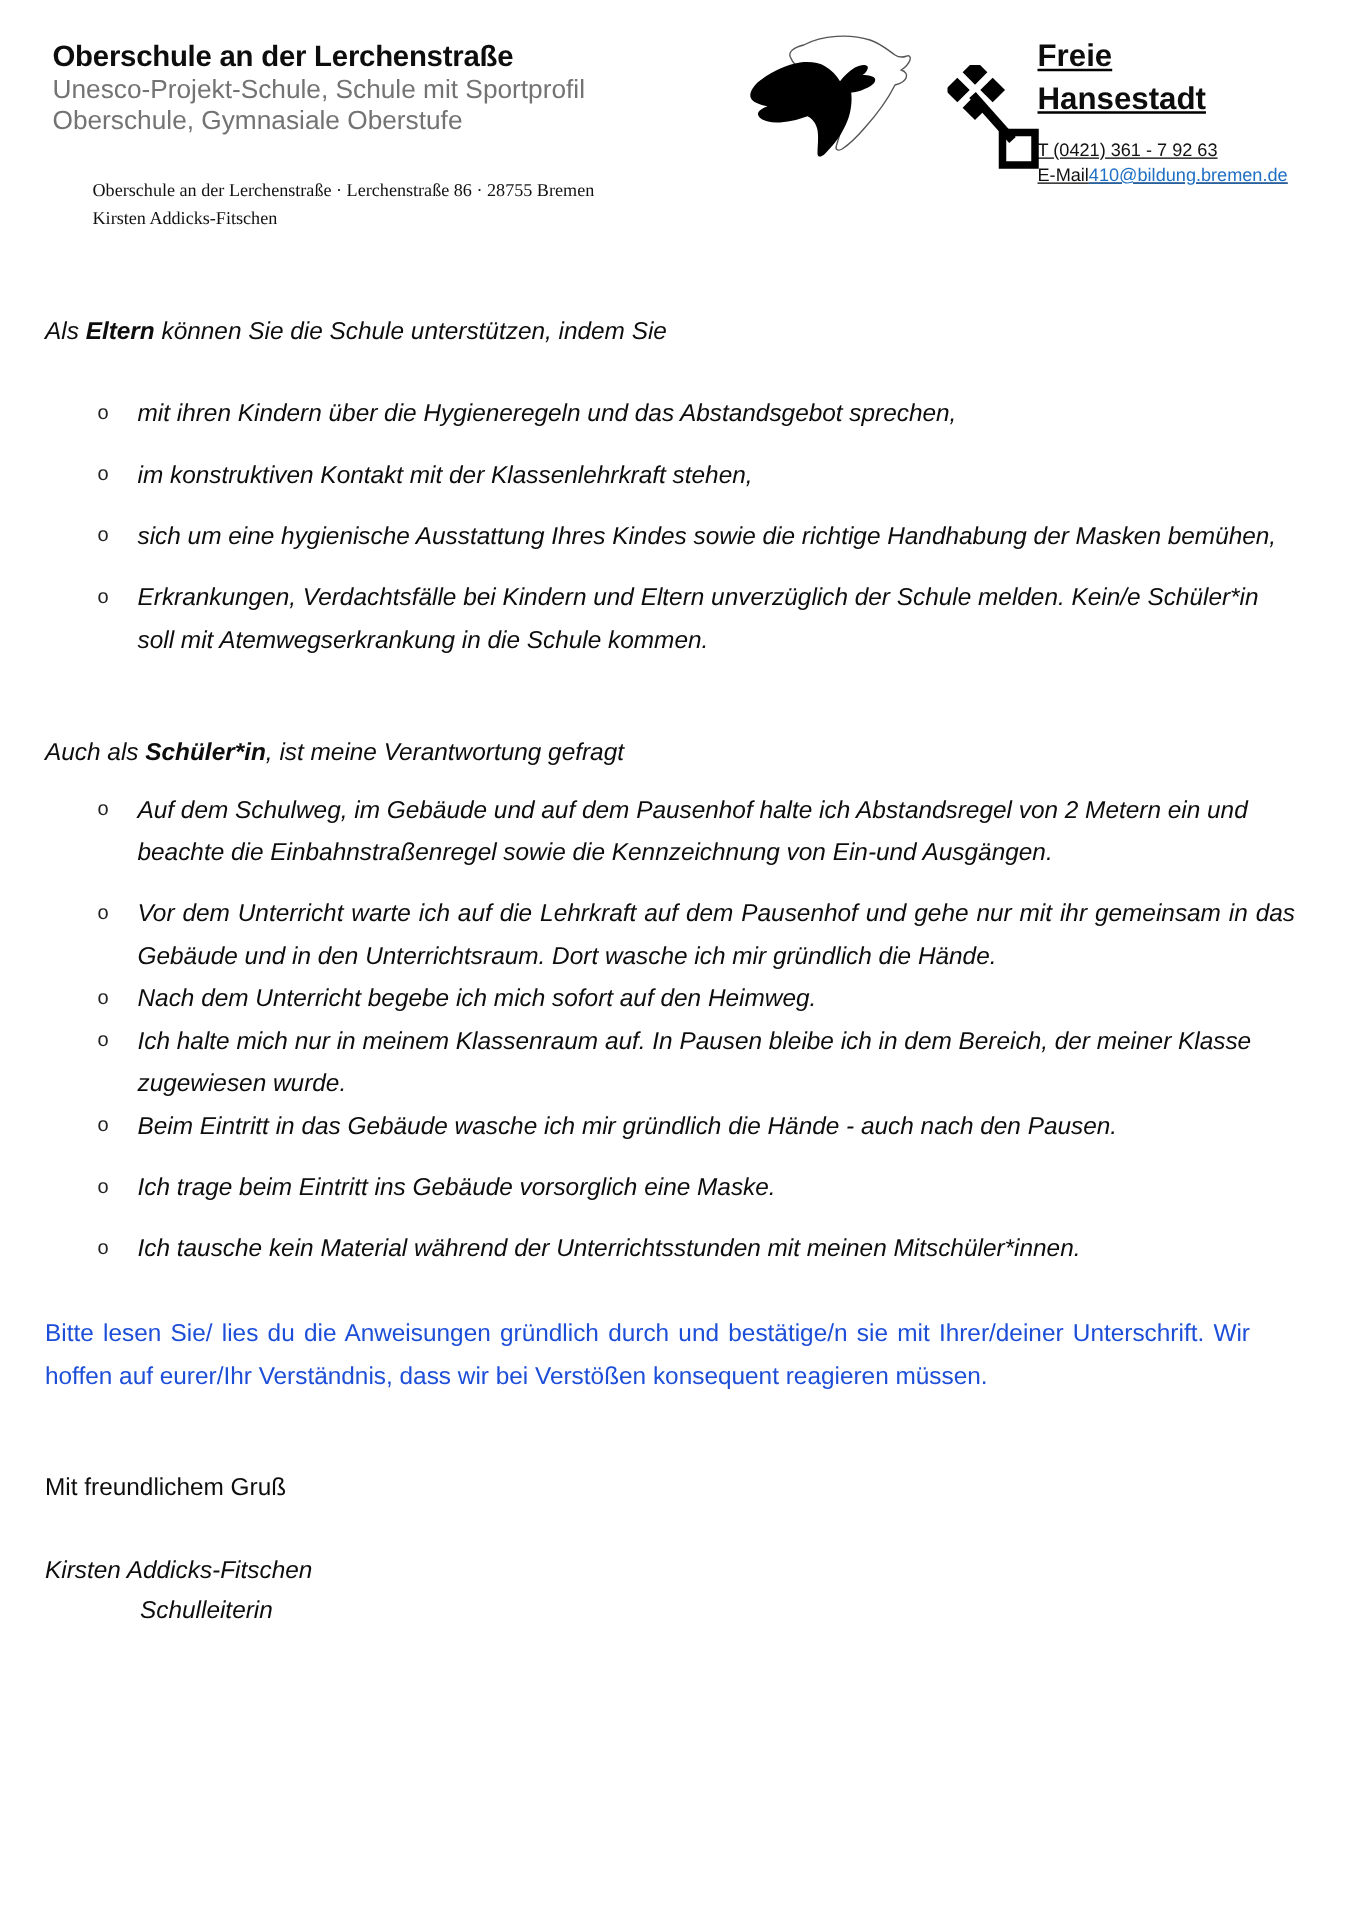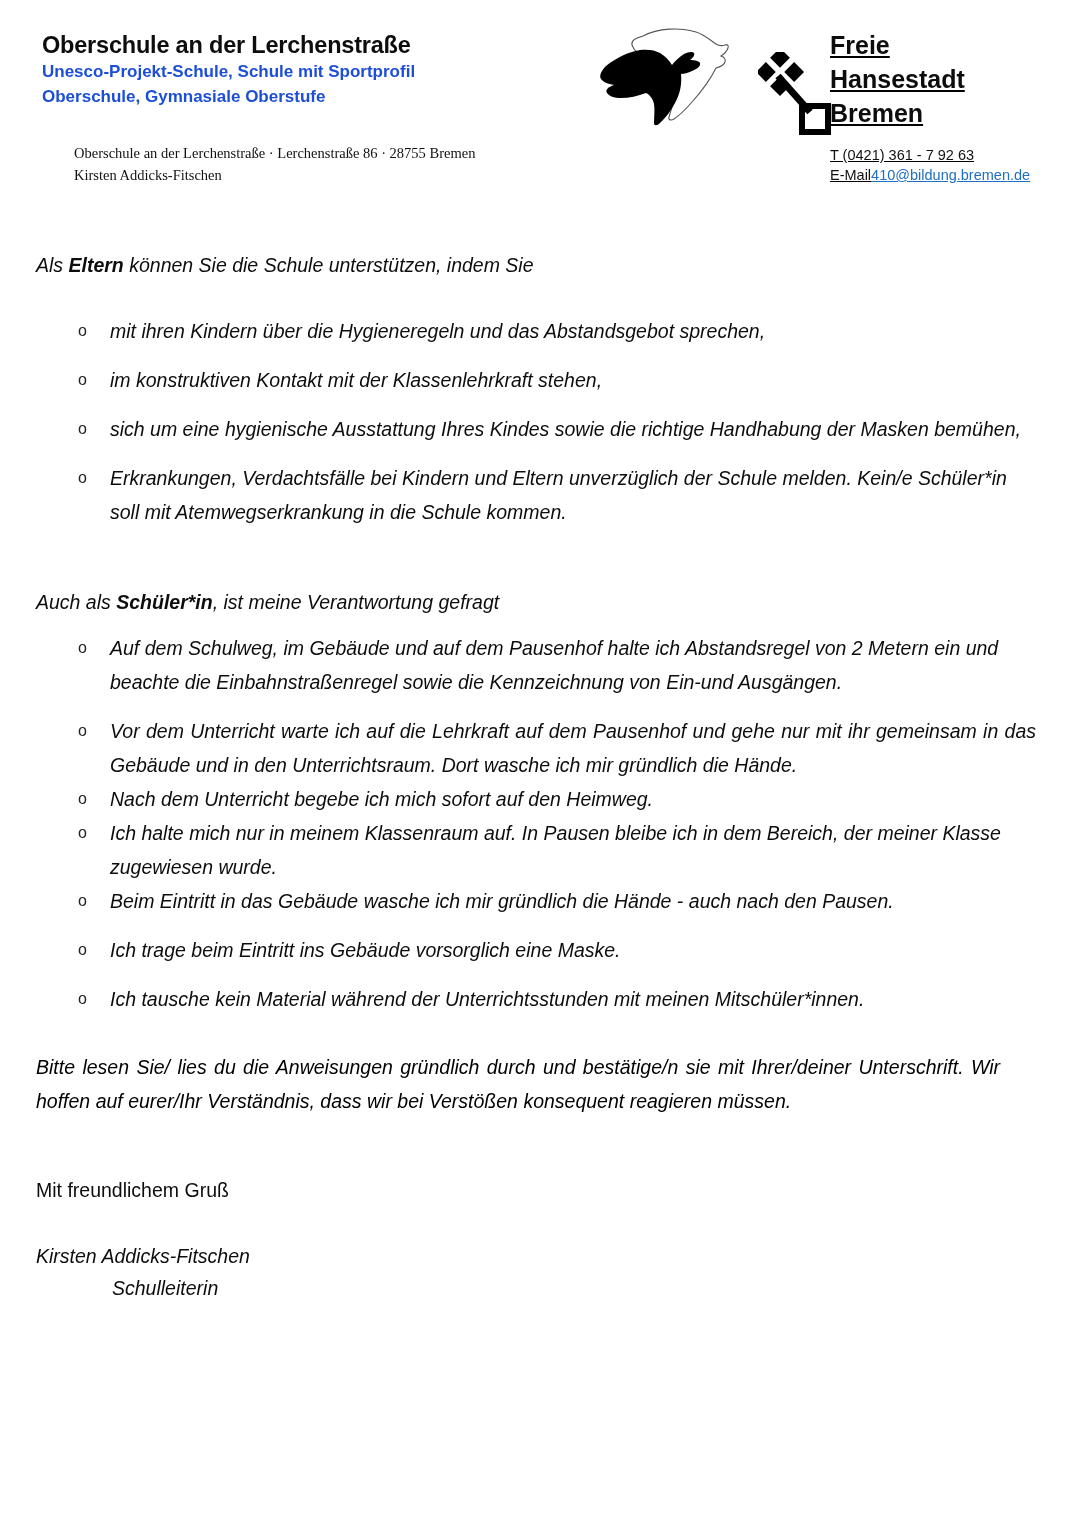--- a/index.html
+++ b/index.html
@@ -44,24 +44,24 @@
     font-family: "Liberation Sans", sans-serif;
     font-weight: bold;
     font-size: 23.5px;
     line-height: 27px;
     letter-spacing: -0.2px;
     color: #0d0d0d;
     white-space: nowrap;
   }
   .school-sub {
     font-family: "Liberation Sans", sans-serif;
-    font-weight: bold;
-    font-size: 17px;
+    font-weight: normal;
+    font-size: 21px;
     line-height: 25px;
-    color: #1d4ed8;
+    color: #737373;
     white-space: nowrap;
   }
   .lh-address {
     position: absolute;
     left: 42px;
     top: 142px;
     width: 560px;
   }
   .lh-address div {
     font-family: Liberation Serif, serif;
@@ -164,24 +164,23 @@
   li.justified { text-align: justify; }
   li.spaced    { margin-bottom: 15px; }
   li.tight     { margin-bottom: 0px; }
 
   .gap-sm { height: 14px; }
   .gap-md { height: 34px; }
   .gap-lg { height: 58px; }
 
   .closing-para {
     font-family: "Liberation Sans", sans-serif;
-    font-style: italic;
     font-size: 19.5px;
     line-height: 34px;
-    color: #000000;
+    color: #1d4ed8;
     text-align: justify;
     width: 964px;
   }
 
   .sign-off {
     font-family: "Liberation Sans", sans-serif;
     font-size: 19.5px;
     line-height: 32px;
     color: #0d0d0d;
   }
@@ -256,21 +255,20 @@
           <rect x="3" y="-17" width="14" height="14" fill="#000000"></rect>
           <rect x="-17" y="3" width="14" height="14" fill="#000000"></rect>
           <rect x="3" y="3" width="14" height="14" fill="#000000"></rect>
         </g>
       </svg>
     </div>
 
     <div class="lh-right">
       <div class="state-line">Freie</div>
       <div class="state-line">Hansestadt</div>
-      <div class="state-line">Bremen</div>
       <div class="contact-line">T (0421) 361 - 7 92 63</div>
       <div class="contact-line email">
         <span class="mail-label">E-Mail</span><a class="mail-link" href="#">410@bildung.bremen.de</a>
       </div>
     </div>
   </div>
 
   <div class="body-area">
 
     <div class="para-heading">

